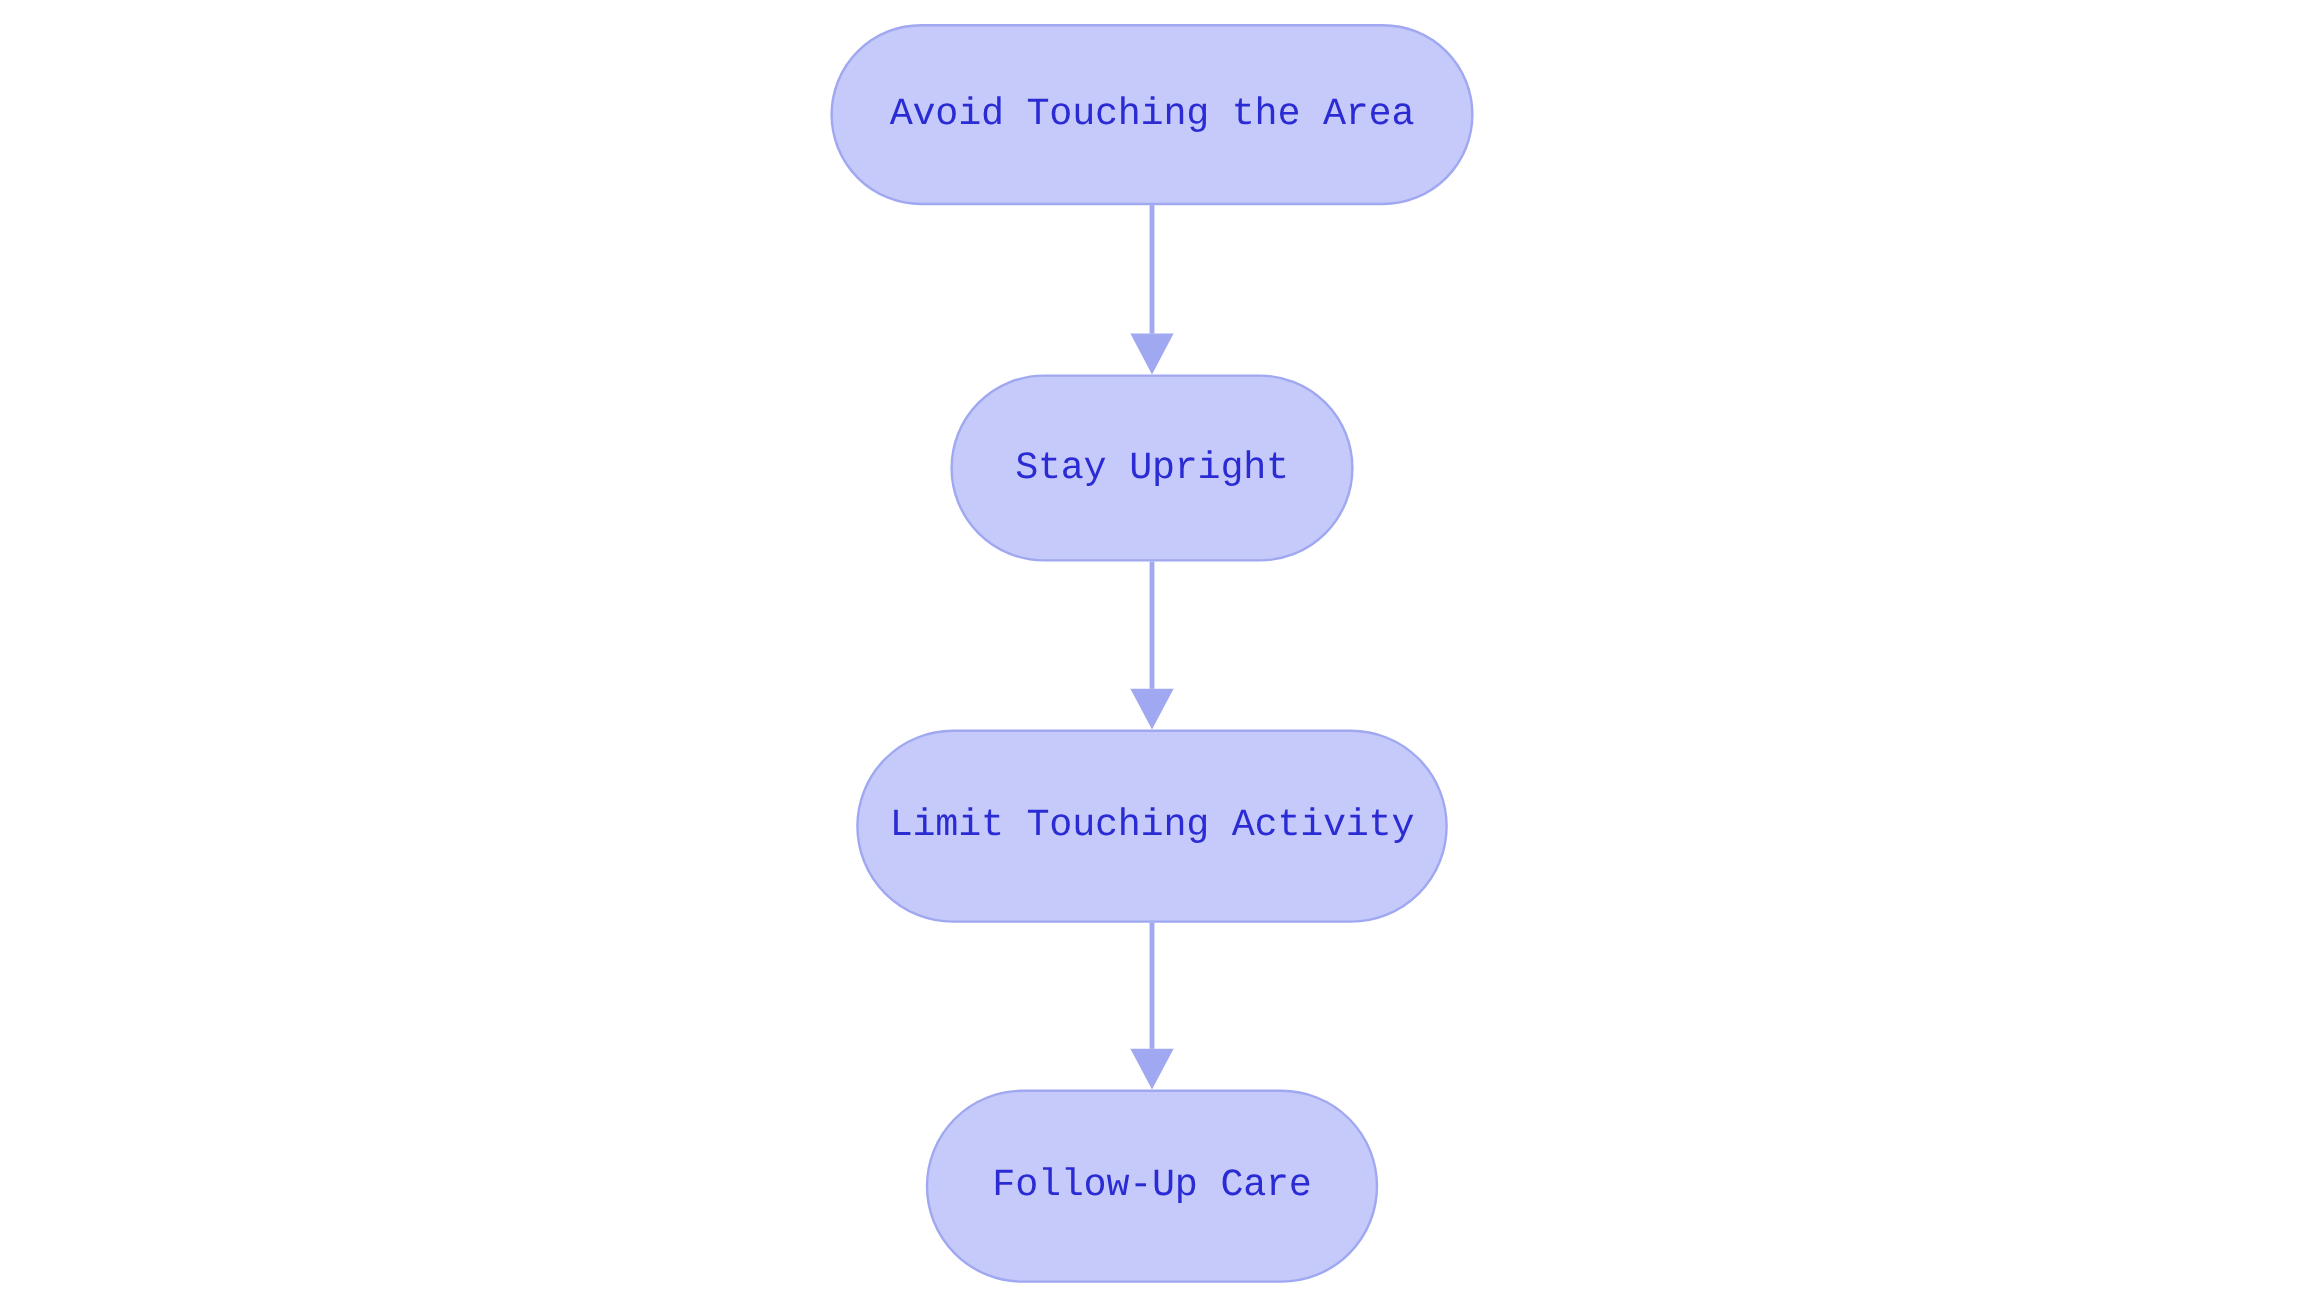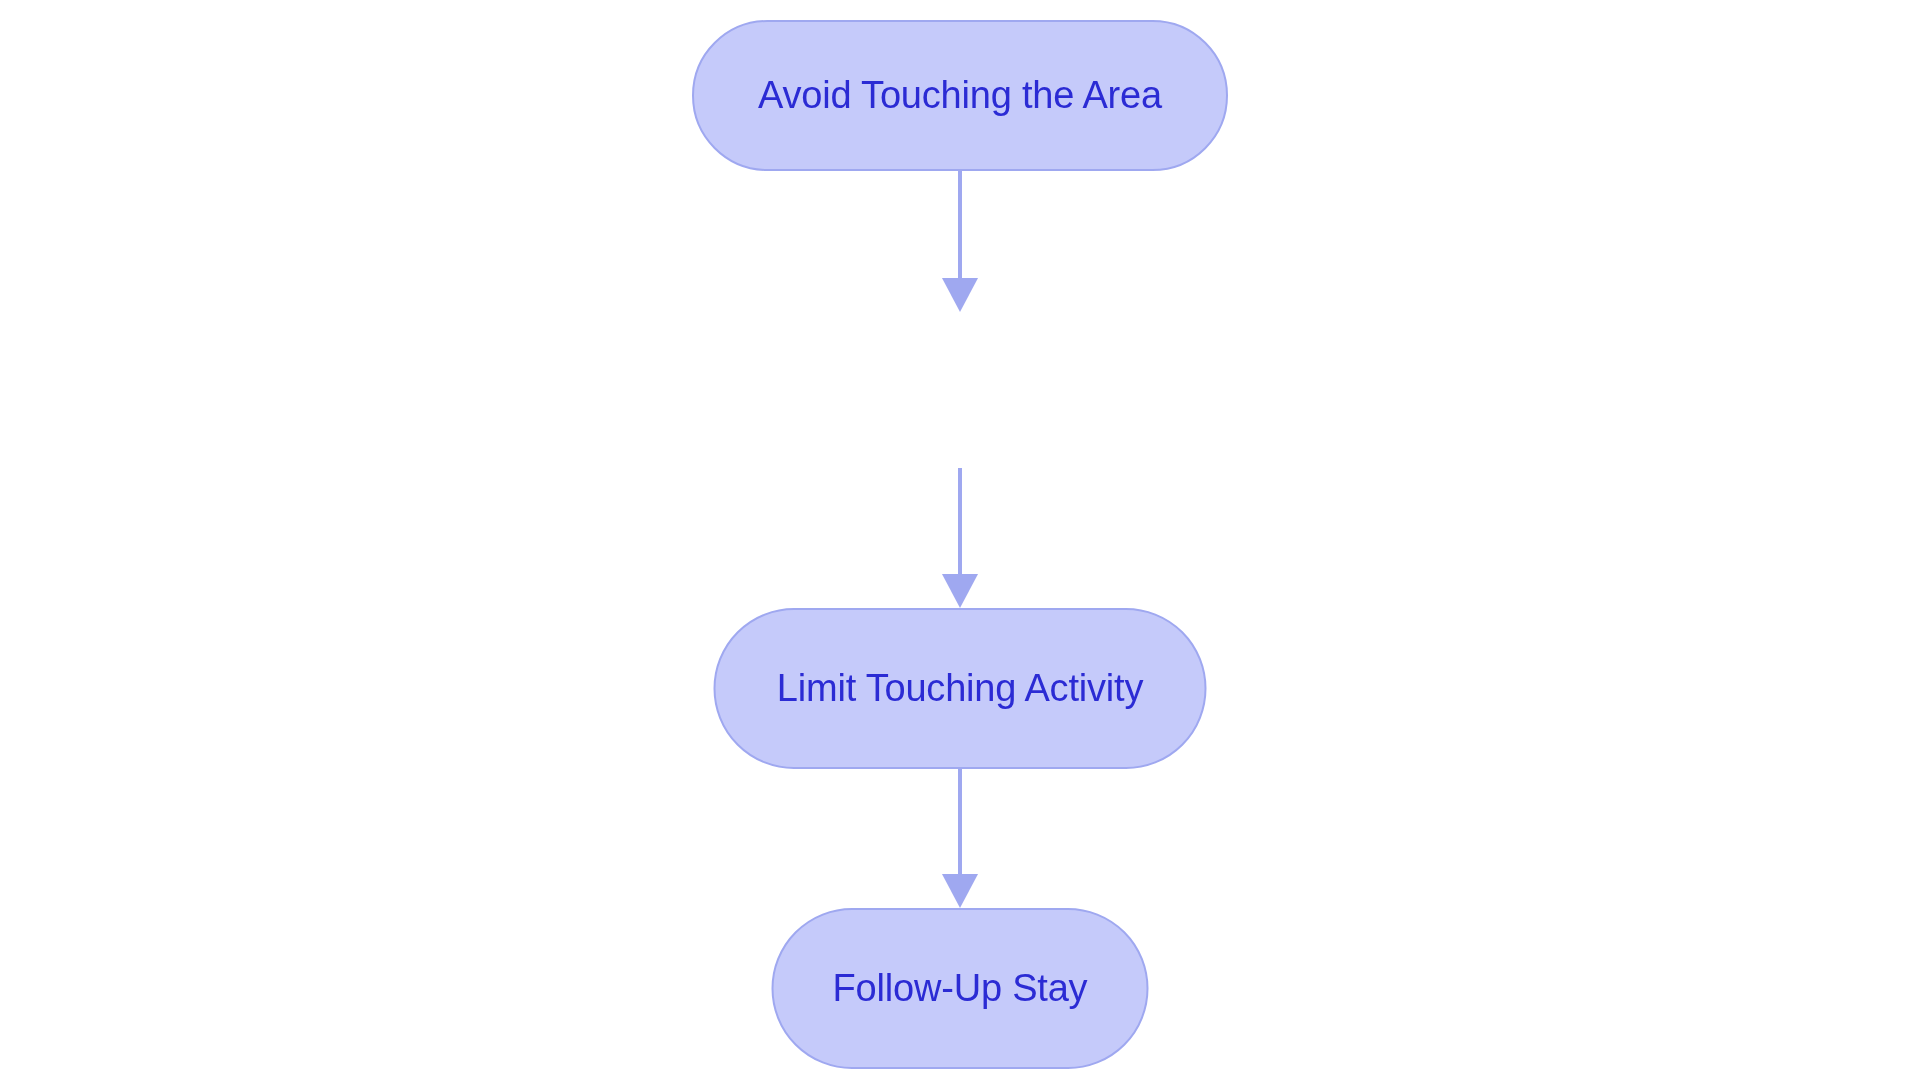--- a/index.html
+++ b/index.html
@@ -36,22 +36,22 @@
     align-items: center;
     justify-content: center;
     background: #c5cafa;
     border: 2px solid #9fa8f0;
     border-radius: 999px;
     transform: translateX(-50%);
     left: 50%;
   }
   .node-label {
     color: #2b2bd4;
-    font-family: Liberation Sans, sans-serif;
-    font-size: 38px;
+    font-family: Liberation Mono, monospace;
+    font-size: 32px;
     font-weight: 400;
     letter-spacing: -0.2px;
     line-height: 1.15;
     white-space: nowrap;
     text-align: center;
   }
   #node-0 { width: 536px; height: 151px; top: 20px;  }
   #node-1 { width: 336px; height: 156px; top: 312px; }
   #node-2 { width: 493px; height: 161px; top: 608px; }
   #node-3 { width: 377px; height: 161px; top: 908px; }
@@ -97,33 +97,36 @@
 
     <div class="node" id="node-0">
       <span class="node-label">Avoid Touching the Area</span>
     </div>
 
     <div class="connector" id="conn-0">
       <div class="conn-stem"></div>
       <div class="conn-head"></div>
     </div>
 
+    <div class="node" id="node-1">
+      <span class="node-label">Stay Upright</span>
+    </div>
 
     <div class="connector" id="conn-1">
       <div class="conn-stem"></div>
       <div class="conn-head"></div>
     </div>
 
     <div class="node" id="node-2">
       <span class="node-label">Limit Touching Activity</span>
     </div>
 
     <div class="connector" id="conn-2">
       <div class="conn-stem"></div>
       <div class="conn-head"></div>
     </div>
 
     <div class="node" id="node-3">
-      <span class="node-label">Follow-Up Stay</span>
+      <span class="node-label">Follow-Up Care</span>
     </div>
 
   </div>
 </div>
 
 </body></html>

